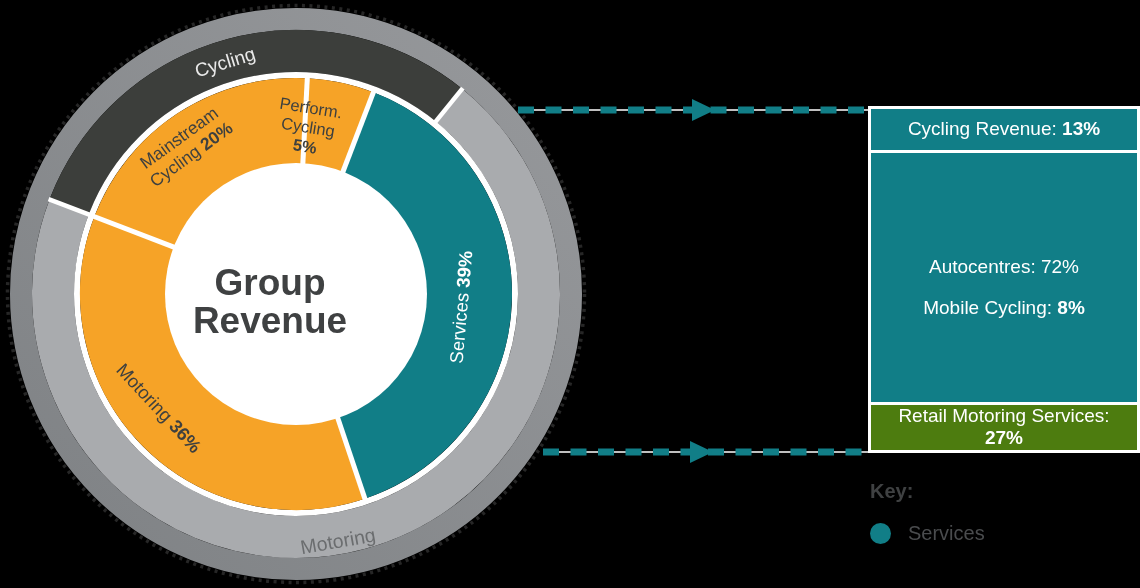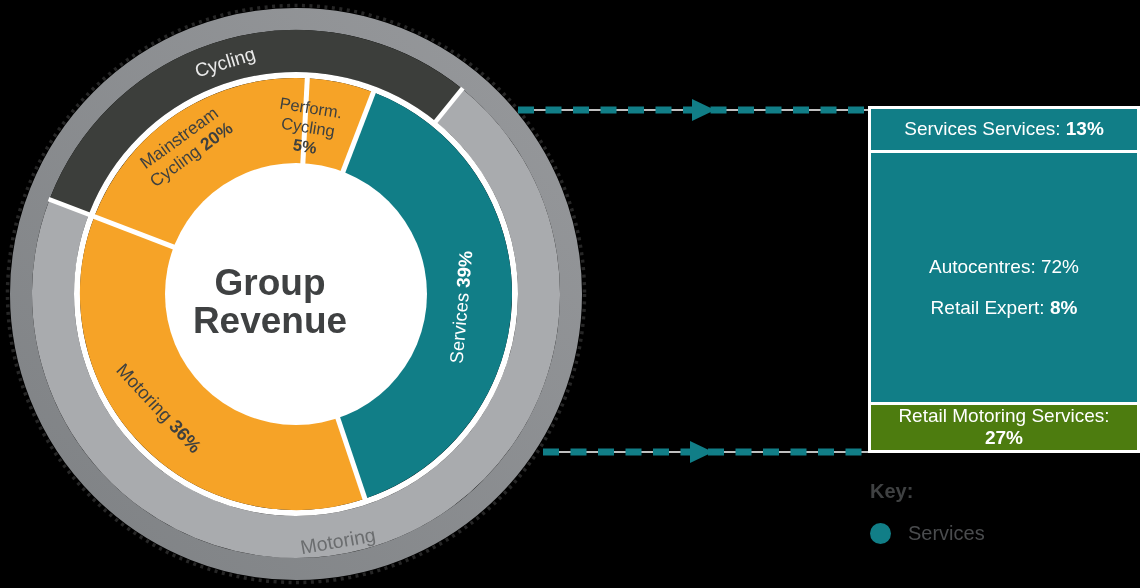--- a/index.html
+++ b/index.html
@@ -66,25 +66,25 @@
     </g>
     <g>
       <line x1="543" y1="452" x2="869" y2="452" stroke="#fff" stroke-width="1.5"></line>
       <line x1="543" y1="452" x2="869" y2="452" stroke="#117E87" stroke-width="7" stroke-dasharray="16 11.5"></line>
       <polygon points="690,441 690,463 713,452" fill="#117E87"></polygon>
     </g>
   </svg>
 
 <div id="panel" style="left: 868px; top: 106px; width: 272px; height: 347px;">
     <div class="pbox" style="background: rgb(17, 126, 135); flex-grow: 44; row-gap: 0px; padding-top: 0px;">
-      <div><span>Services Services: </span><span class="run-b">13%</span></div>
+      <div><span>Cycling Revenue: </span><span class="run-b">13%</span></div>
     </div>
     <div class="pbox" style="background: rgb(17, 126, 135); flex-grow: 243; row-gap: 18px; padding-top: 20px;">
       <div><span>Autocentres: 72%</span></div>
-      <div><span>Retail Expert: </span><span class="run-b">8%</span></div>
+      <div><span>Mobile Cycling: </span><span class="run-b">8%</span></div>
     </div>
     <div class="pbox" style="background: #4d7c0f; flex-grow: 48; row-gap: 0px; padding-top: 0px;">
       <div><span>Retail Motoring Services:</span></div>
       <div><span class="run-b">27%</span></div>
     </div>
   </div>
 
 <div id="key" style="left: 870px; top: 480px;">
   <div class="key-title" style="color: rgb(63, 65, 66);">Key:</div>
   <div id="key-items">

